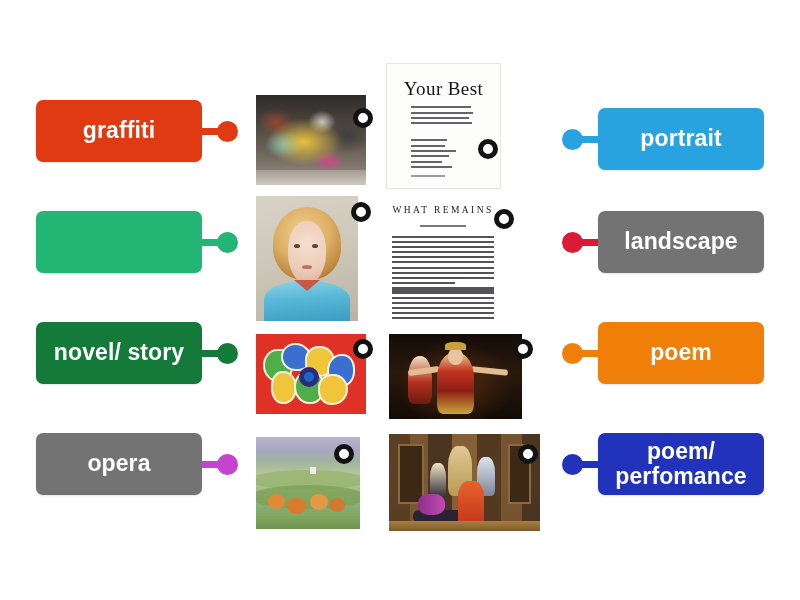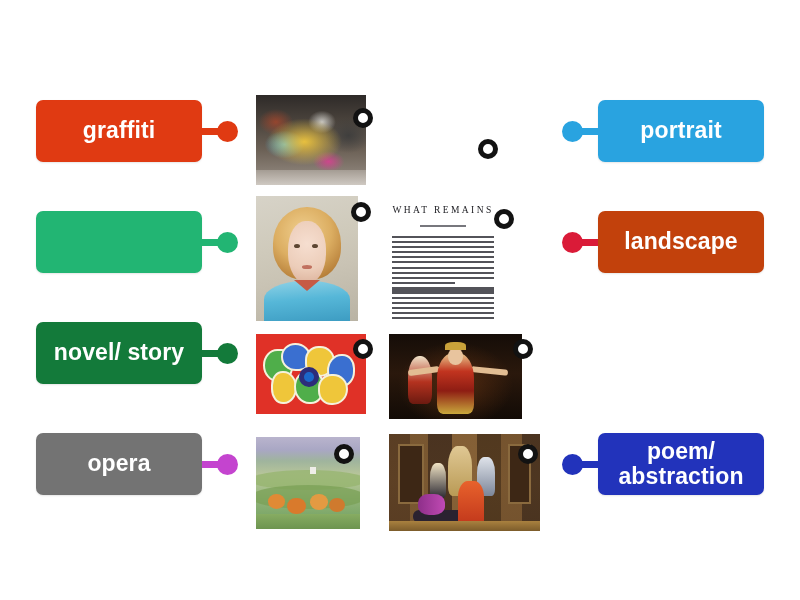--- a/index.html
+++ b/index.html
@@ -394,47 +394,71 @@
     <span class="stub" style="background:#137a3a;"></span>
     <span class="knob" style="background:#137a3a;"></span>
   </div>
 
   <div class="tile left" style="left:36px; top:433px; width:166px; height:62px; background:#737373;">
     <span class="tile-text">opera</span>
     <span class="stub" style="background:#c444cf;"></span>
     <span class="knob" style="background:#c444cf;"></span>
   </div>
 
-  <div class="tile right" style="left:598px; top:100px; width:166px; height:62px; background:#29a3e0;">
+  <div class="tile right" style="left:598px; top:108px; width:166px; height:62px; background:#29a3e0;">
     <span class="tile-text">portrait</span>
     <span class="stub" style="background:#29a3e0;"></span>
     <span class="knob" style="background:#29a3e0;"></span>
   </div>
 
-  <div class="tile right" style="left:598px; top:211px; width:166px; height:62px; background:#c2410c;">
+  <div class="tile right" style="left:598px; top:211px; width:166px; height:62px; background:#737373;">
     <span class="tile-text">landscape</span>
     <span class="stub" style="background:#da1b38;"></span>
     <span class="knob" style="background:#da1b38;"></span>
   </div>
 
+  <div class="tile right" style="left:598px; top:322px; width:166px; height:62px; background:#f07f0a;">
+    <span class="tile-text">poem</span>
+    <span class="stub" style="background:#f07f0a;"></span>
+    <span class="knob" style="background:#f07f0a;"></span>
+  </div>
 
   <div class="tile right" style="left:598px; top:433px; width:166px; height:62px; background:#2233bb;">
     <span class="tile-text">
       <span>poem/</span><br>
-      <span>abstraction</span>
+      <span>perfomance</span>
     </span>
     <span class="stub" style="background:#2233bb;"></span>
     <span class="knob" style="background:#2233bb;"></span>
   </div>
 
   <div class="card" style="left:256px; top:95px; width:110px; height:90px;">
     <div class="art art-graffiti"></div>
   </div>
   <div class="target" style="left:353px; top:108px;"></div>
 
+  <div class="card page" style="left:386px; top:63px; width:115px; height:126px;">
+    <div class="art">
+      <div class="poem-title">Your Best</div>
+      <div class="poem-body">
+        <div class="ln" style="width:96%"></div>
+        <div class="ln" style="width:99%"></div>
+        <div class="ln" style="width:92%"></div>
+        <div class="ln" style="width:97%"></div>
+        <div class="ln gap"></div>
+        <div class="ln" style="width:58%"></div>
+        <div class="ln" style="width:54%"></div>
+        <div class="ln" style="width:72%"></div>
+        <div class="ln" style="width:60%"></div>
+        <div class="ln" style="width:50%"></div>
+        <div class="ln" style="width:66%"></div>
+      </div>
+      <div class="poem-sig"></div>
+    </div>
+  </div>
   <div class="target" style="left:478px; top:139px;"></div>
 
   <div class="card" style="left:256px; top:196px; width:102px; height:125px;">
     <div class="art art-portrait">
       <div class="hair"></div>
       <div class="face"></div>
       <div class="eye l"></div>
       <div class="eye r"></div>
       <div class="mouth"></div>
       <div class="shirt"></div>

